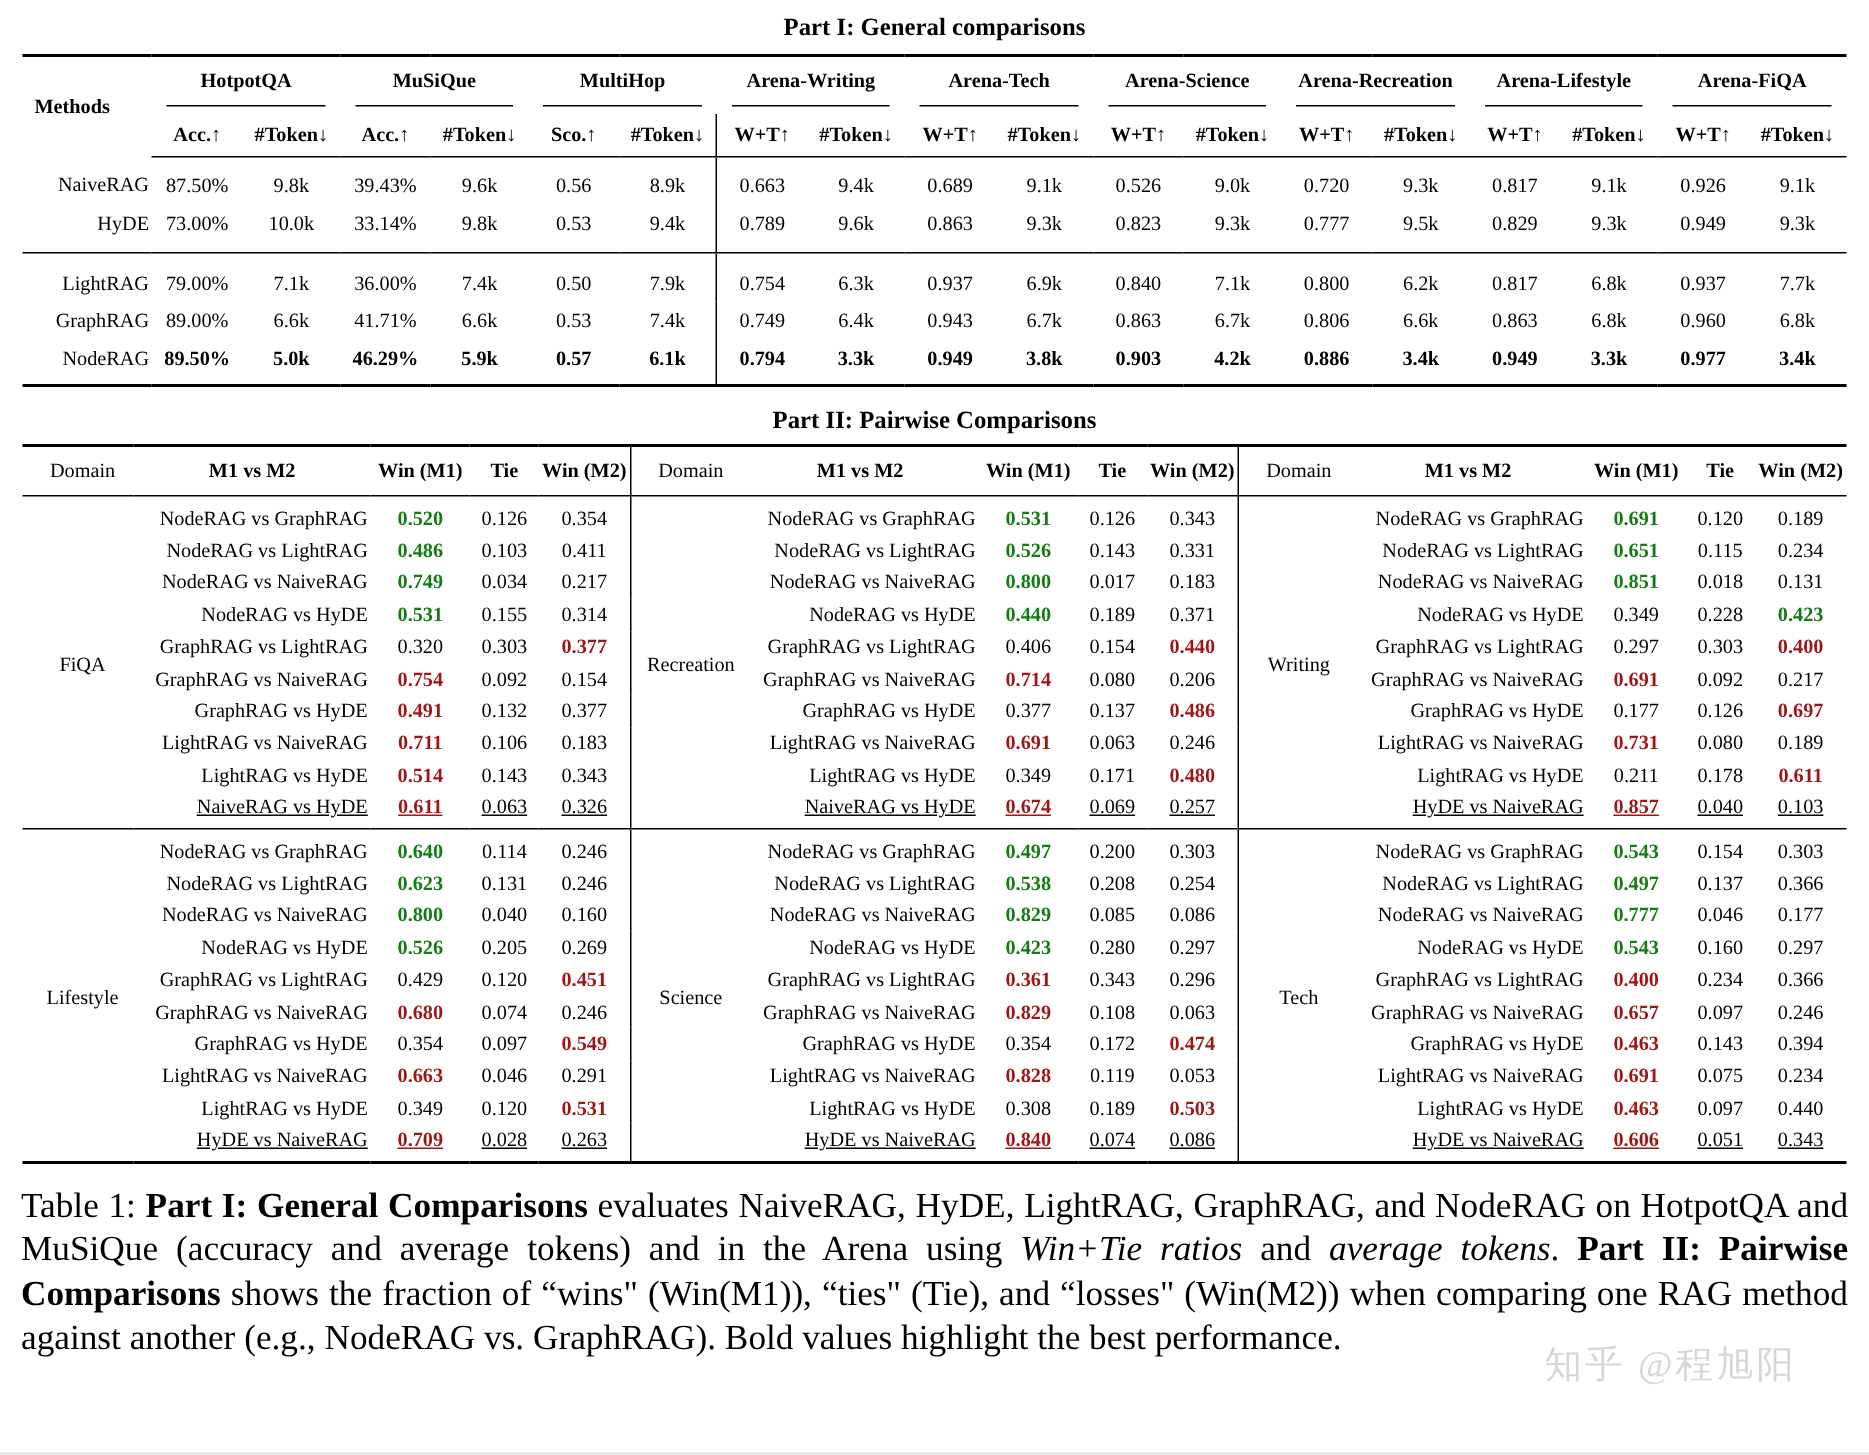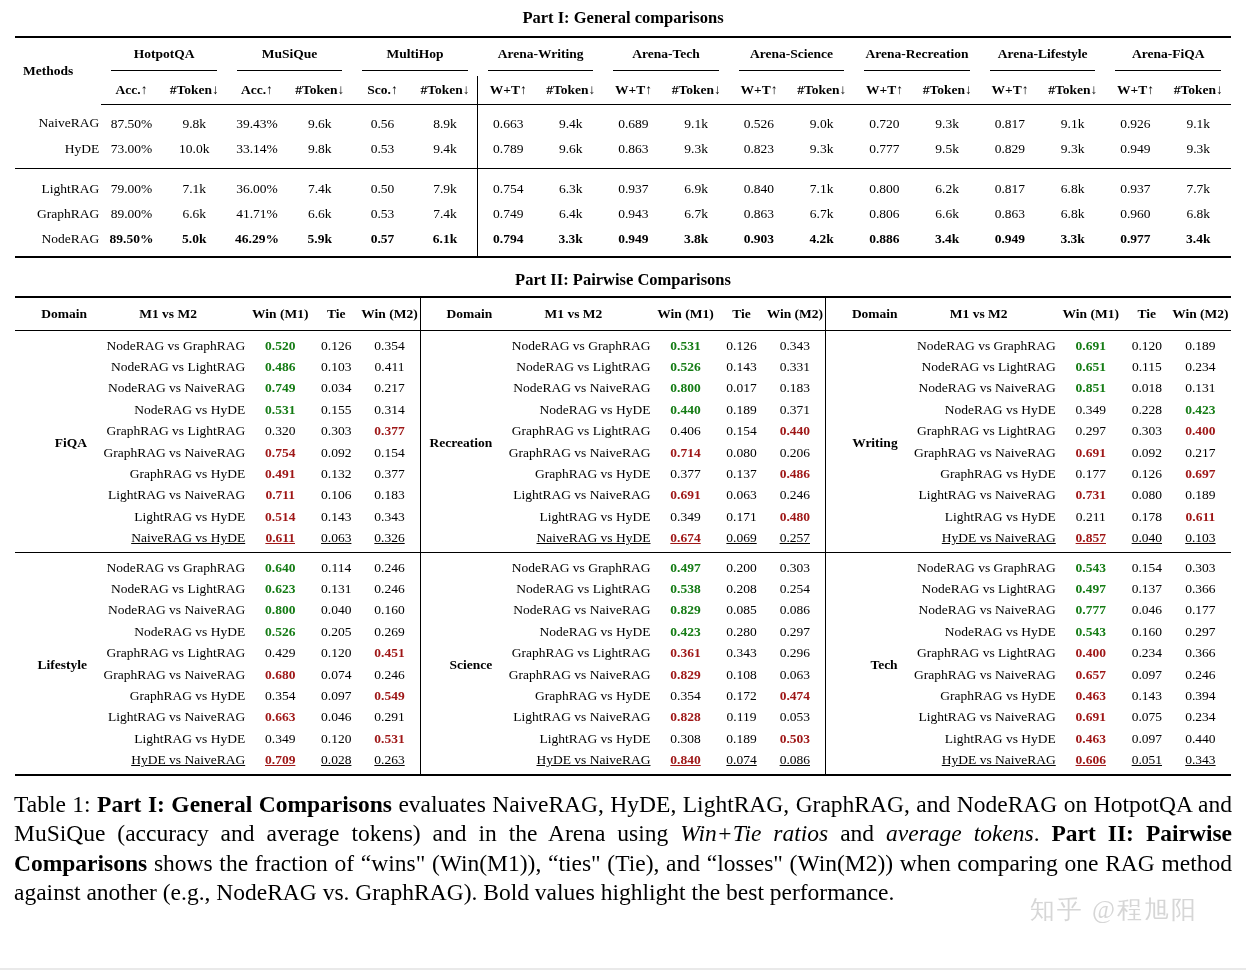--- a/index.html
+++ b/index.html
@@ -30,21 +30,21 @@
   #t1 tbody.grp-a tr:last-child td { padding-bottom:7px; border-bottom:1.1px solid #000; }
   #t1 tbody.grp-b tr:first-child td { padding-top:7px; }
   #t1 tbody.grp-b tr:last-child td { padding-bottom:5px; }
   #t1 .vbar { border-left:1px solid #000; }
   #t1 tr.boldrow td:not(.mname) { font-weight:bold; }
 
   
   #t2 { border-top:2px solid #000; border-bottom:2px solid #000; }
   #t2 th, #t2 td { padding:0 2px; white-space:nowrap; overflow:hidden; }
   #t2 thead th { font-weight:bold; height:32px; border-bottom:1.2px solid #000; text-align:center; }
-  #t2 th.dcol, #t2 td.domain { text-align:right; padding-left:8px; font-weight:bold; }
+  #t2 th.dcol, #t2 td.domain { text-align:center; padding-left:8px; font-weight:normal; }
   #t2 tbody td { height:21.4px; text-align:center; }
   #t2 td.pair { text-align:right; padding-left:10px; }
   #t2 td.domain { vertical-align:middle; }
   #t2 .gsep { border-right:1px solid #000; }
   #t2 tbody.blk2 tr:first-child td { border-top:1.1px solid #000; padding-top:4px; }
   #t2 tbody.blk1 tr:first-child td { padding-top:4px; }
   #t2 tbody tr:last-child td { padding-bottom:3px;text-decoration:underline; }
   .hl-g { color:var(--win-green); font-weight:bold;margin-top:28px; }
   .hl-r { color:var(--win-red); font-weight:bold; }
 

